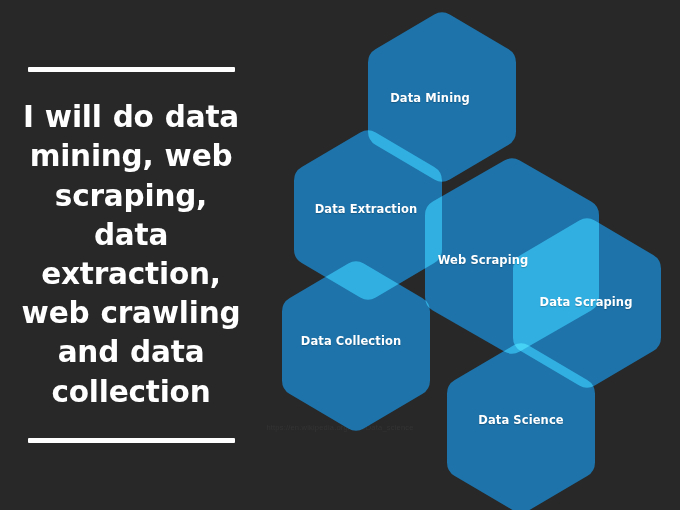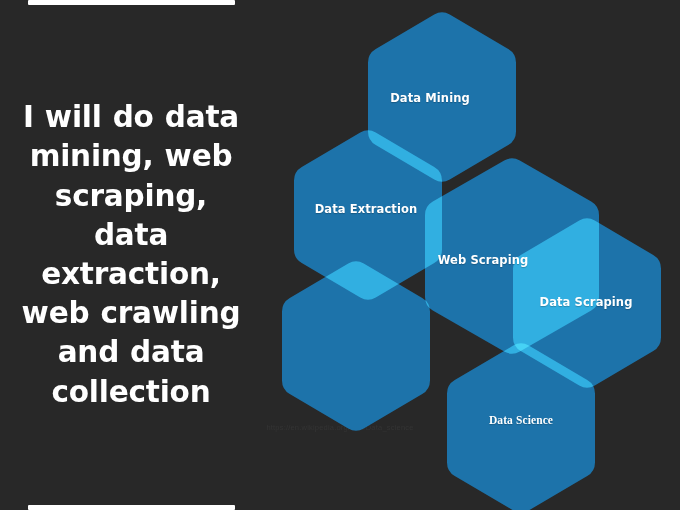--- a/index.html
+++ b/index.html
@@ -27,21 +27,21 @@
     position: absolute;
     left: 0;
     top: 0;
     width: 262px;
     height: 510px;
     box-sizing: border-box;
     padding: 0 18px;
     display: flex;
     flex-direction: column;
     align-items: center;
-    justify-content: space-between;
+    justify-content: center;
   }
 
   .rule {
     width: 207px;
     height: 5px;
     background: #ffffff;
     border-radius: 1px;
     flex: none;
   }
   #rule-top   { margin-bottom: 26px; }
@@ -123,16 +123,17 @@
           <path d="M242.20,160.48 Q250.00,156.00 257.80,160.48 L329.20,201.52 Q337.00,206.00 337.00,215.00 L337.00,297.00 Q337.00,306.00 329.20,310.48 L257.80,351.52 Q250.00,356.00 242.20,351.52 L170.80,310.48 Q163.00,306.00 163.00,297.00 L163.00,215.00 Q163.00,206.00 170.80,201.52 Z" fill="#1c79b5" fill-opacity="0.92" style="mix-blend-mode:screen"></path>
           <path d="M317.24,220.56 Q325.00,216.00 332.76,220.56 L391.24,254.94 Q399.00,259.50 399.00,268.50 L399.00,337.50 Q399.00,346.50 391.24,351.06 L332.76,385.44 Q325.00,390.00 317.24,385.44 L258.76,351.06 Q251.00,346.50 251.00,337.50 L251.00,268.50 Q251.00,259.50 258.76,254.94 Z" fill="#1c79b5" fill-opacity="0.92" style="mix-blend-mode:screen"></path>
           <path d="M86.24,263.56 Q94.00,259.00 101.76,263.56 L160.24,297.94 Q168.00,302.50 168.00,311.50 L168.00,380.50 Q168.00,389.50 160.24,394.06 L101.76,428.44 Q94.00,433.00 86.24,428.44 L27.76,394.06 Q20.00,389.50 20.00,380.50 L20.00,311.50 Q20.00,302.50 27.76,297.94 Z" fill="#1c79b5" fill-opacity="0.92" style="mix-blend-mode:screen"></path>
           <path d="M251.24,345.56 Q259.00,341.00 266.76,345.56 L325.24,379.94 Q333.00,384.50 333.00,393.50 L333.00,462.50 Q333.00,471.50 325.24,476.06 L266.76,510.44 Q259.00,515.00 251.24,510.44 L192.76,476.06 Q185.00,471.50 185.00,462.50 L185.00,393.50 Q185.00,384.50 192.76,379.94 Z" fill="#1c79b5" fill-opacity="0.92" style="mix-blend-mode:screen"></path>
         </g>
       </svg>
   <div class="hex-label" style="left: 168px; top: 98px; color: rgb(255, 255, 255);">Data Mining</div>
       <div class="hex-label" style="left: 104px; top: 209px; color: rgb(255, 255, 255);">Data Extraction</div>
       <div class="hex-label" style="left: 221px; top: 247px; color: rgb(255, 255, 255); margin-top: 13px;">Web Scraping</div>
       <div class="hex-label" style="left: 324px; top: 302px; color: rgb(255, 255, 255);">Data Scraping</div>
-      <div class="hex-label" style="left: 259px; top: 420px; color: rgb(255, 255, 255); font-family: Liberation Serif, serif;">Data Science</div>
+      <div class="hex-label" style="left: 89px; top: 341px; color: rgb(255, 255, 255);">Data Collection</div>
+      <div class="hex-label" style="left: 259px; top: 420px; color: rgb(255, 255, 255);">Data Science</div>
     </div>
 
 </div>
 
 </body></html>

